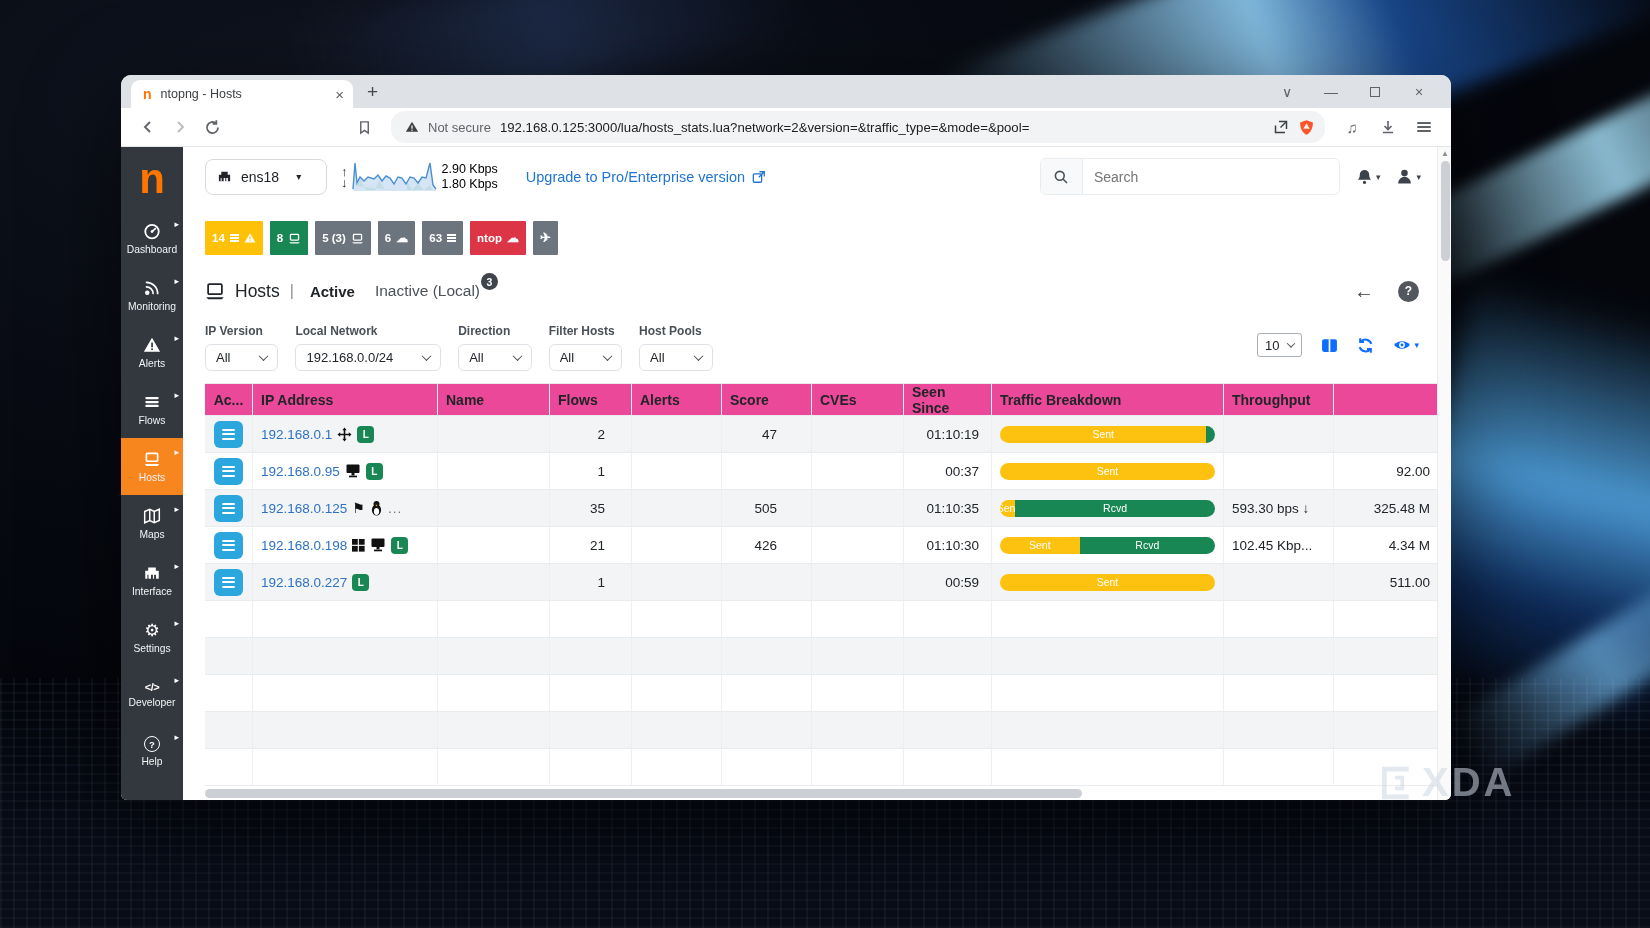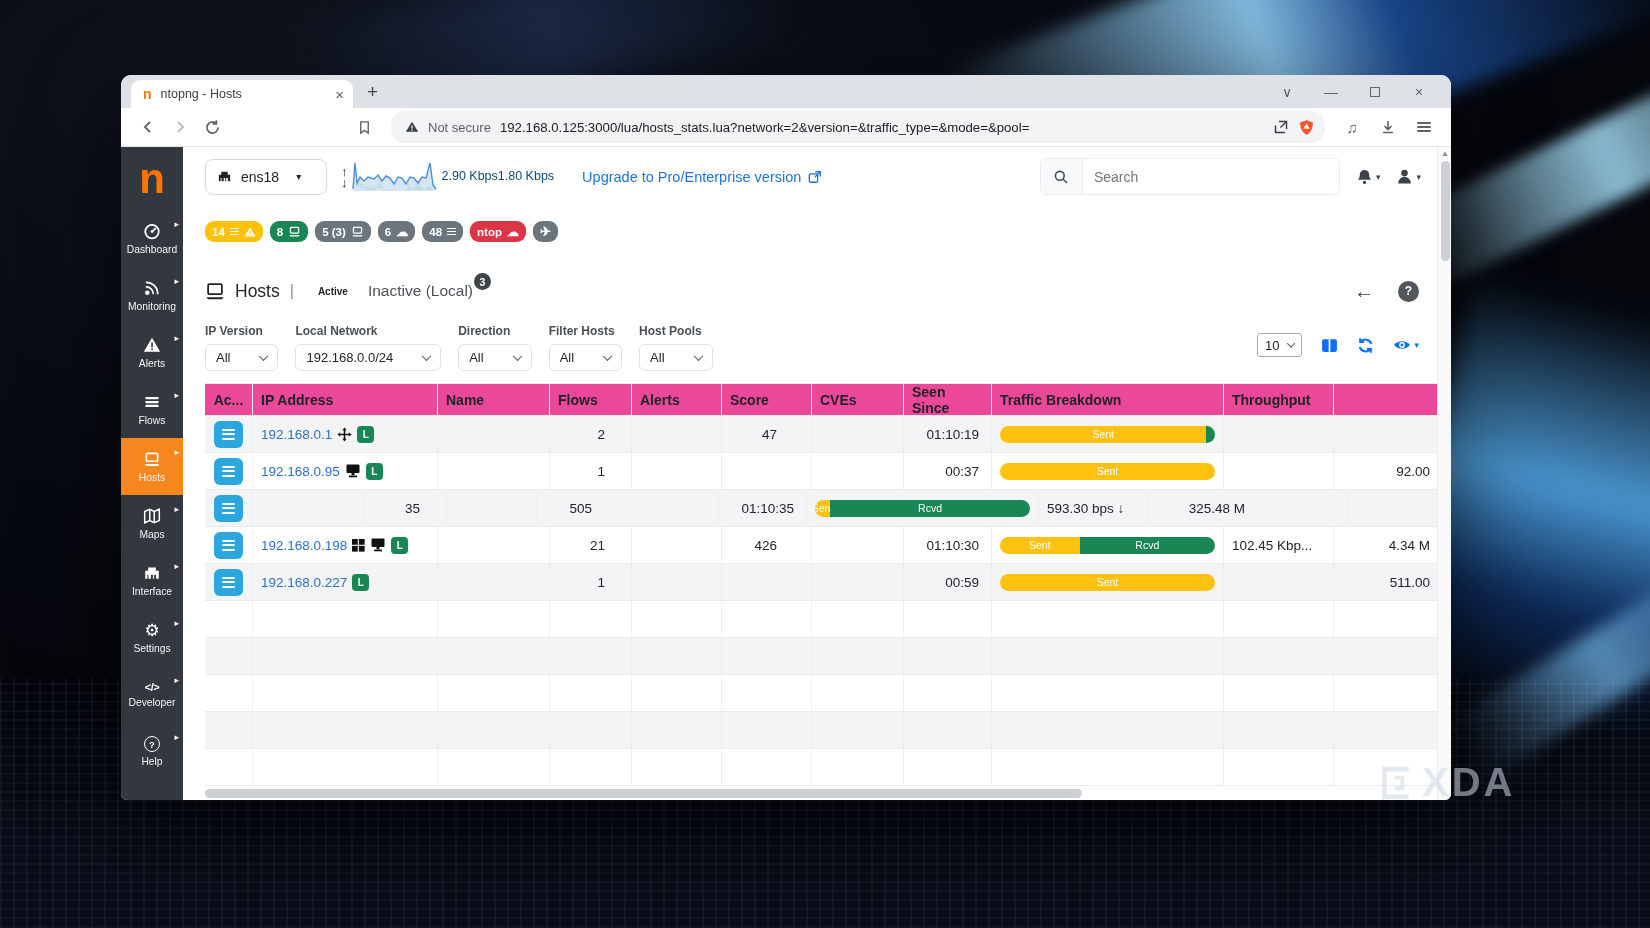--- a/index.html
+++ b/index.html
@@ -73,44 +73,44 @@
 
   .main{flex:1;position:relative;background:#fff;overflow:hidden}
 
   
   .apptop{position:absolute;top:0;left:0;right:0;height:59px;display:flex;align-items:center;padding:0 16px 0 22px}
   .iface{height:36px;min-width:122px;border:1px solid #d7dadd;border-radius:8px;display:flex;align-items:center;
     gap:9px;padding:0 11px;font-size:14px;color:#212529}
   .iface .car{font-size:10px;margin-left:8px}
   .updown{display:flex;flex-direction:column;font-size:13px;line-height:11px;color:#212529;margin-left:14px;font-weight:700}
   .spark{margin-left:4px}
-  .rates{display:flex;flex-direction:row;font-size:12.5px;color:#0c4a6e;line-height:15px;margin-left:2px}
+  .rates{display:flex;flex-direction:column;font-size:12.5px;color:#000000;line-height:15px;margin-left:2px}
   .upgrade{color:#1f74d4;font-size:14.5px;margin-left:28px;display:flex;gap:7px;align-items:center}
   .search{width:300px;height:37px;border:1px solid #e9ecef;border-radius:6px;display:flex;align-items:center;
     overflow:hidden;margin-left:auto;background:#fff}
   .search .magwrap{width:42px;height:100%;display:flex;align-items:center;justify-content:center;
     background:#f8f9fa;border-right:1px solid #e9ecef}
   .search input{border:0;outline:0;flex:1;font-size:14px;color:#495057;padding:0 11px;background:transparent;
     font-family:"Liberation Sans",sans-serif}
   .icongrp{display:flex;align-items:center;gap:3px;margin-left:16px;color:#3d434a}
   .icongrp .car{font-size:9px;color:#3d434a}
 
   
   .badge-row{position:absolute;top:74px;left:22px;display:flex;gap:7px}
-  .badge{height:21px;border-radius:9px;color:#fff;font-size:11.5px;font-weight:700;display:flex;
+  .badge{height:34px;border-radius:1px;color:#fff;font-size:11.5px;font-weight:700;display:flex;
     align-items:center;gap:5px;padding:0 7px}
   .b-warning{background:#ffc107}.b-success{background:#198754}.b-secondary{background:#6c757d}.b-danger{background:#dc3545}
   .mini-list span{display:block;width:9px;height:1.6px;background:#fff;margin:1.6px 0}
   .gl{font-size:12px;line-height:12px}
 
   
   .title-row{position:absolute;top:127px;left:22px;right:18px;height:34px;display:flex;align-items:center;gap:10px}
   .pg-title{font-size:17.5px;color:#212529}
   .pg-sep{color:#8a9096;font-size:16px}
-  .pg-tab-active{font-size:10px;font-weight:700;color:#212529;margin-left:14px}
+  .pg-tab-active{font-size:15px;font-weight:700;color:#212529;margin-left:6px}
   .pg-tab-inactive{font-size:15.5px;color:#4c5258;margin-left:10px;position:relative;padding-right:6px}
   .cnt-badge{position:absolute;top:-9px;right:-12px;width:17px;height:17px;border-radius:50%;background:#3e444a;
     color:#fff;font-size:10.5px;font-weight:700;display:flex;align-items:center;justify-content:center}
   .trspace{flex:1}
   .backarrow{font-size:20px;color:#343a40;margin-right:14px}
   .helpcircle{width:21px;height:21px;border-radius:50%;background:#51575d;color:#fff;font-size:12px;font-weight:700;
     display:flex;align-items:center;justify-content:center}
 
   
   .filter-row{position:absolute;top:177px;left:22px;right:18px;display:flex;align-items:flex-start;gap:17px}
@@ -419,21 +419,21 @@
           <svg width="13" height="13" viewBox="0 0 16 16">
               <rect x="3" y="3" width="10" height="7" rx="1" stroke="#fff" stroke-width="1.6" fill="none"></rect>
               <path d="M1.5 12.5 h13 L13 14.2 H3 Z" fill="#fff"></path>
             </svg>
         </div>
         <div class="badge b-secondary">
           <span>6</span>
           <span class="gl">☁</span>
         </div>
         <div class="badge b-secondary">
-          <span>48</span>
+          <span>63</span>
           <span class="mini-list">
               <span></span>
               <span></span>
               <span></span>
             </span>
         </div>
         <div class="badge b-danger">
           <span>ntop</span>
           <span class="gl">☁</span>
         </div>
@@ -606,20 +606,31 @@
         </div>
 
         <div class="t-row striped">
           <div class="c c-act">
               <div class="actbtn">
                 <span></span>
                 <span></span>
                 <span></span>
               </div>
             </div>
+          <div class="c c-ip">
+            <a class="iplink">192.168.0.125</a>
+            <span class="flagg">⚑</span>
+            <svg width="13" height="16" viewBox="0 0 12 16">
+                <circle cx="6" cy="4" r="3" fill="#111"></circle>
+                <ellipse cx="6" cy="10" rx="4.6" ry="5.6" fill="#111"></ellipse>
+                <ellipse cx="6" cy="11.5" rx="2.6" ry="3.4" fill="#fff"></ellipse>
+                <path d="M4.9 4.8 h2.2 L6 6.4 Z" fill="#e9a020"></path>
+              </svg>
+            <span class="suffix">...</span>
+          </div>
           <div class="c c-name"></div>
           <div class="c c-flows">35</div>
           <div class="c c-alerts"></div>
           <div class="c c-score">505</div>
           <div class="c c-cves"></div>
           <div class="c c-seen">01:10:35</div>
           <div class="c c-traffic">
               <div class="bar">
             <span class="seg seg-sent" style="width: 7%;">Sent</span>
             <span class="seg seg-rcvd" style="width: 93%;">Rcvd</span>

